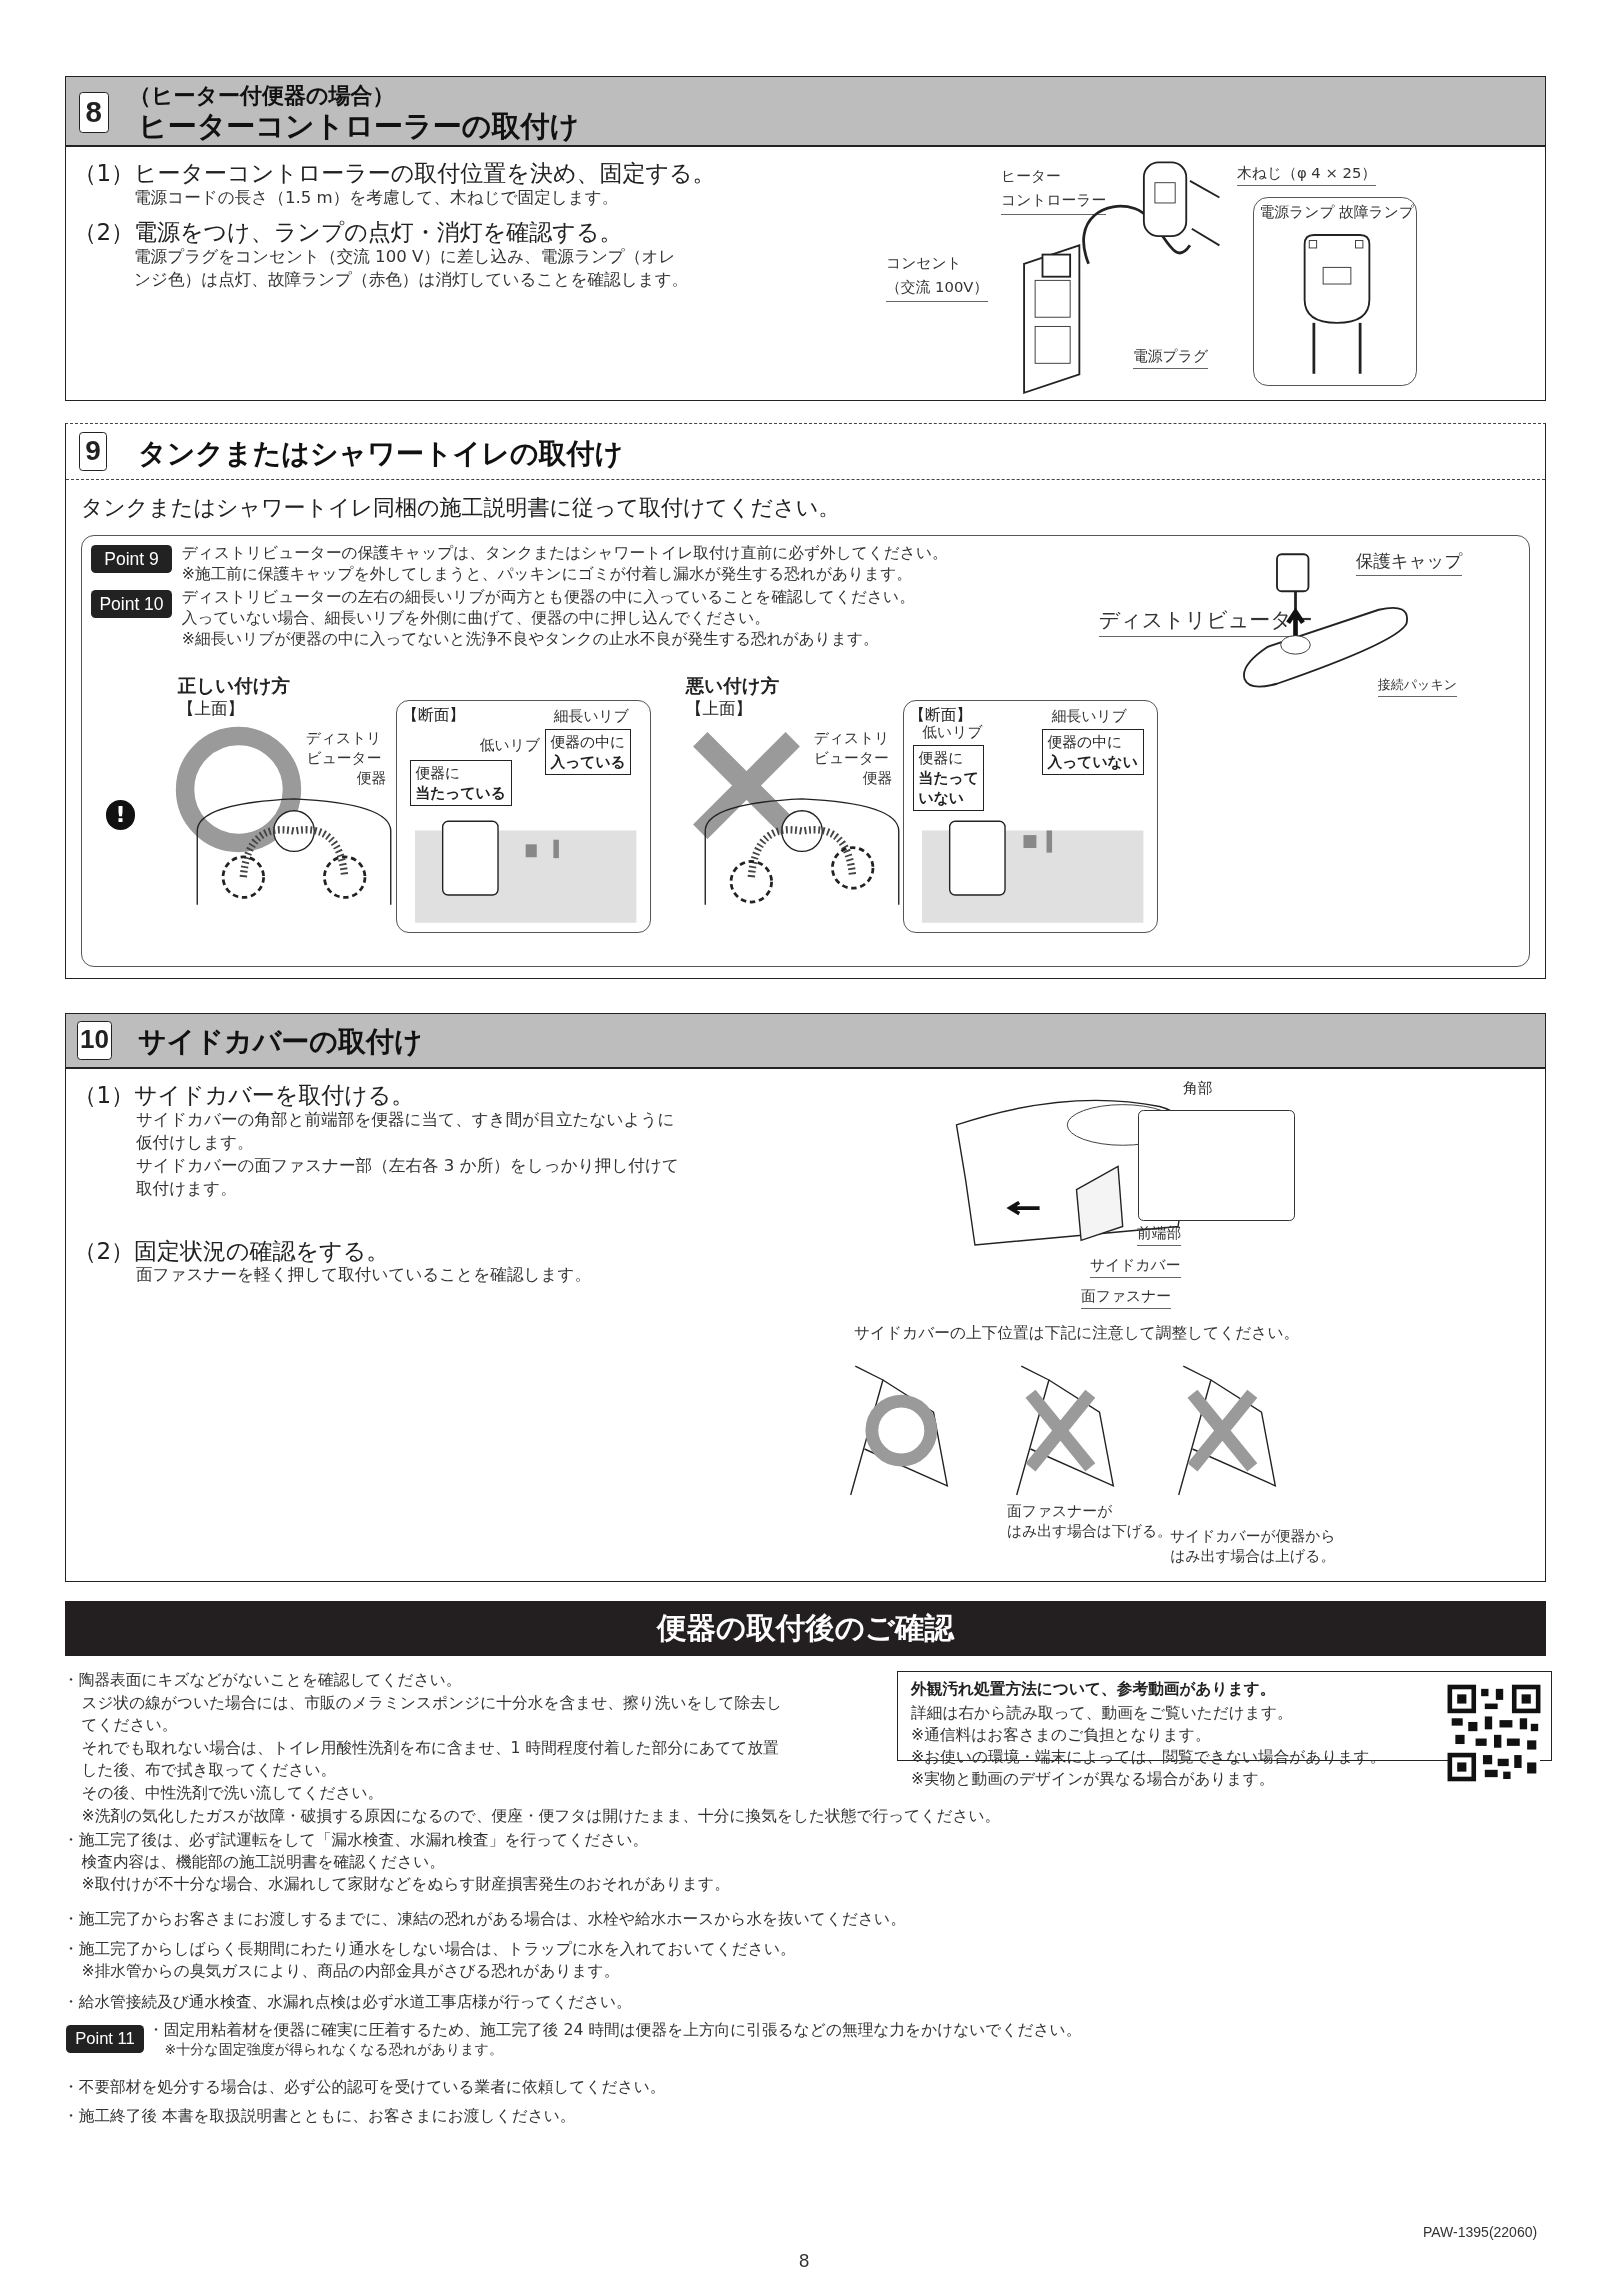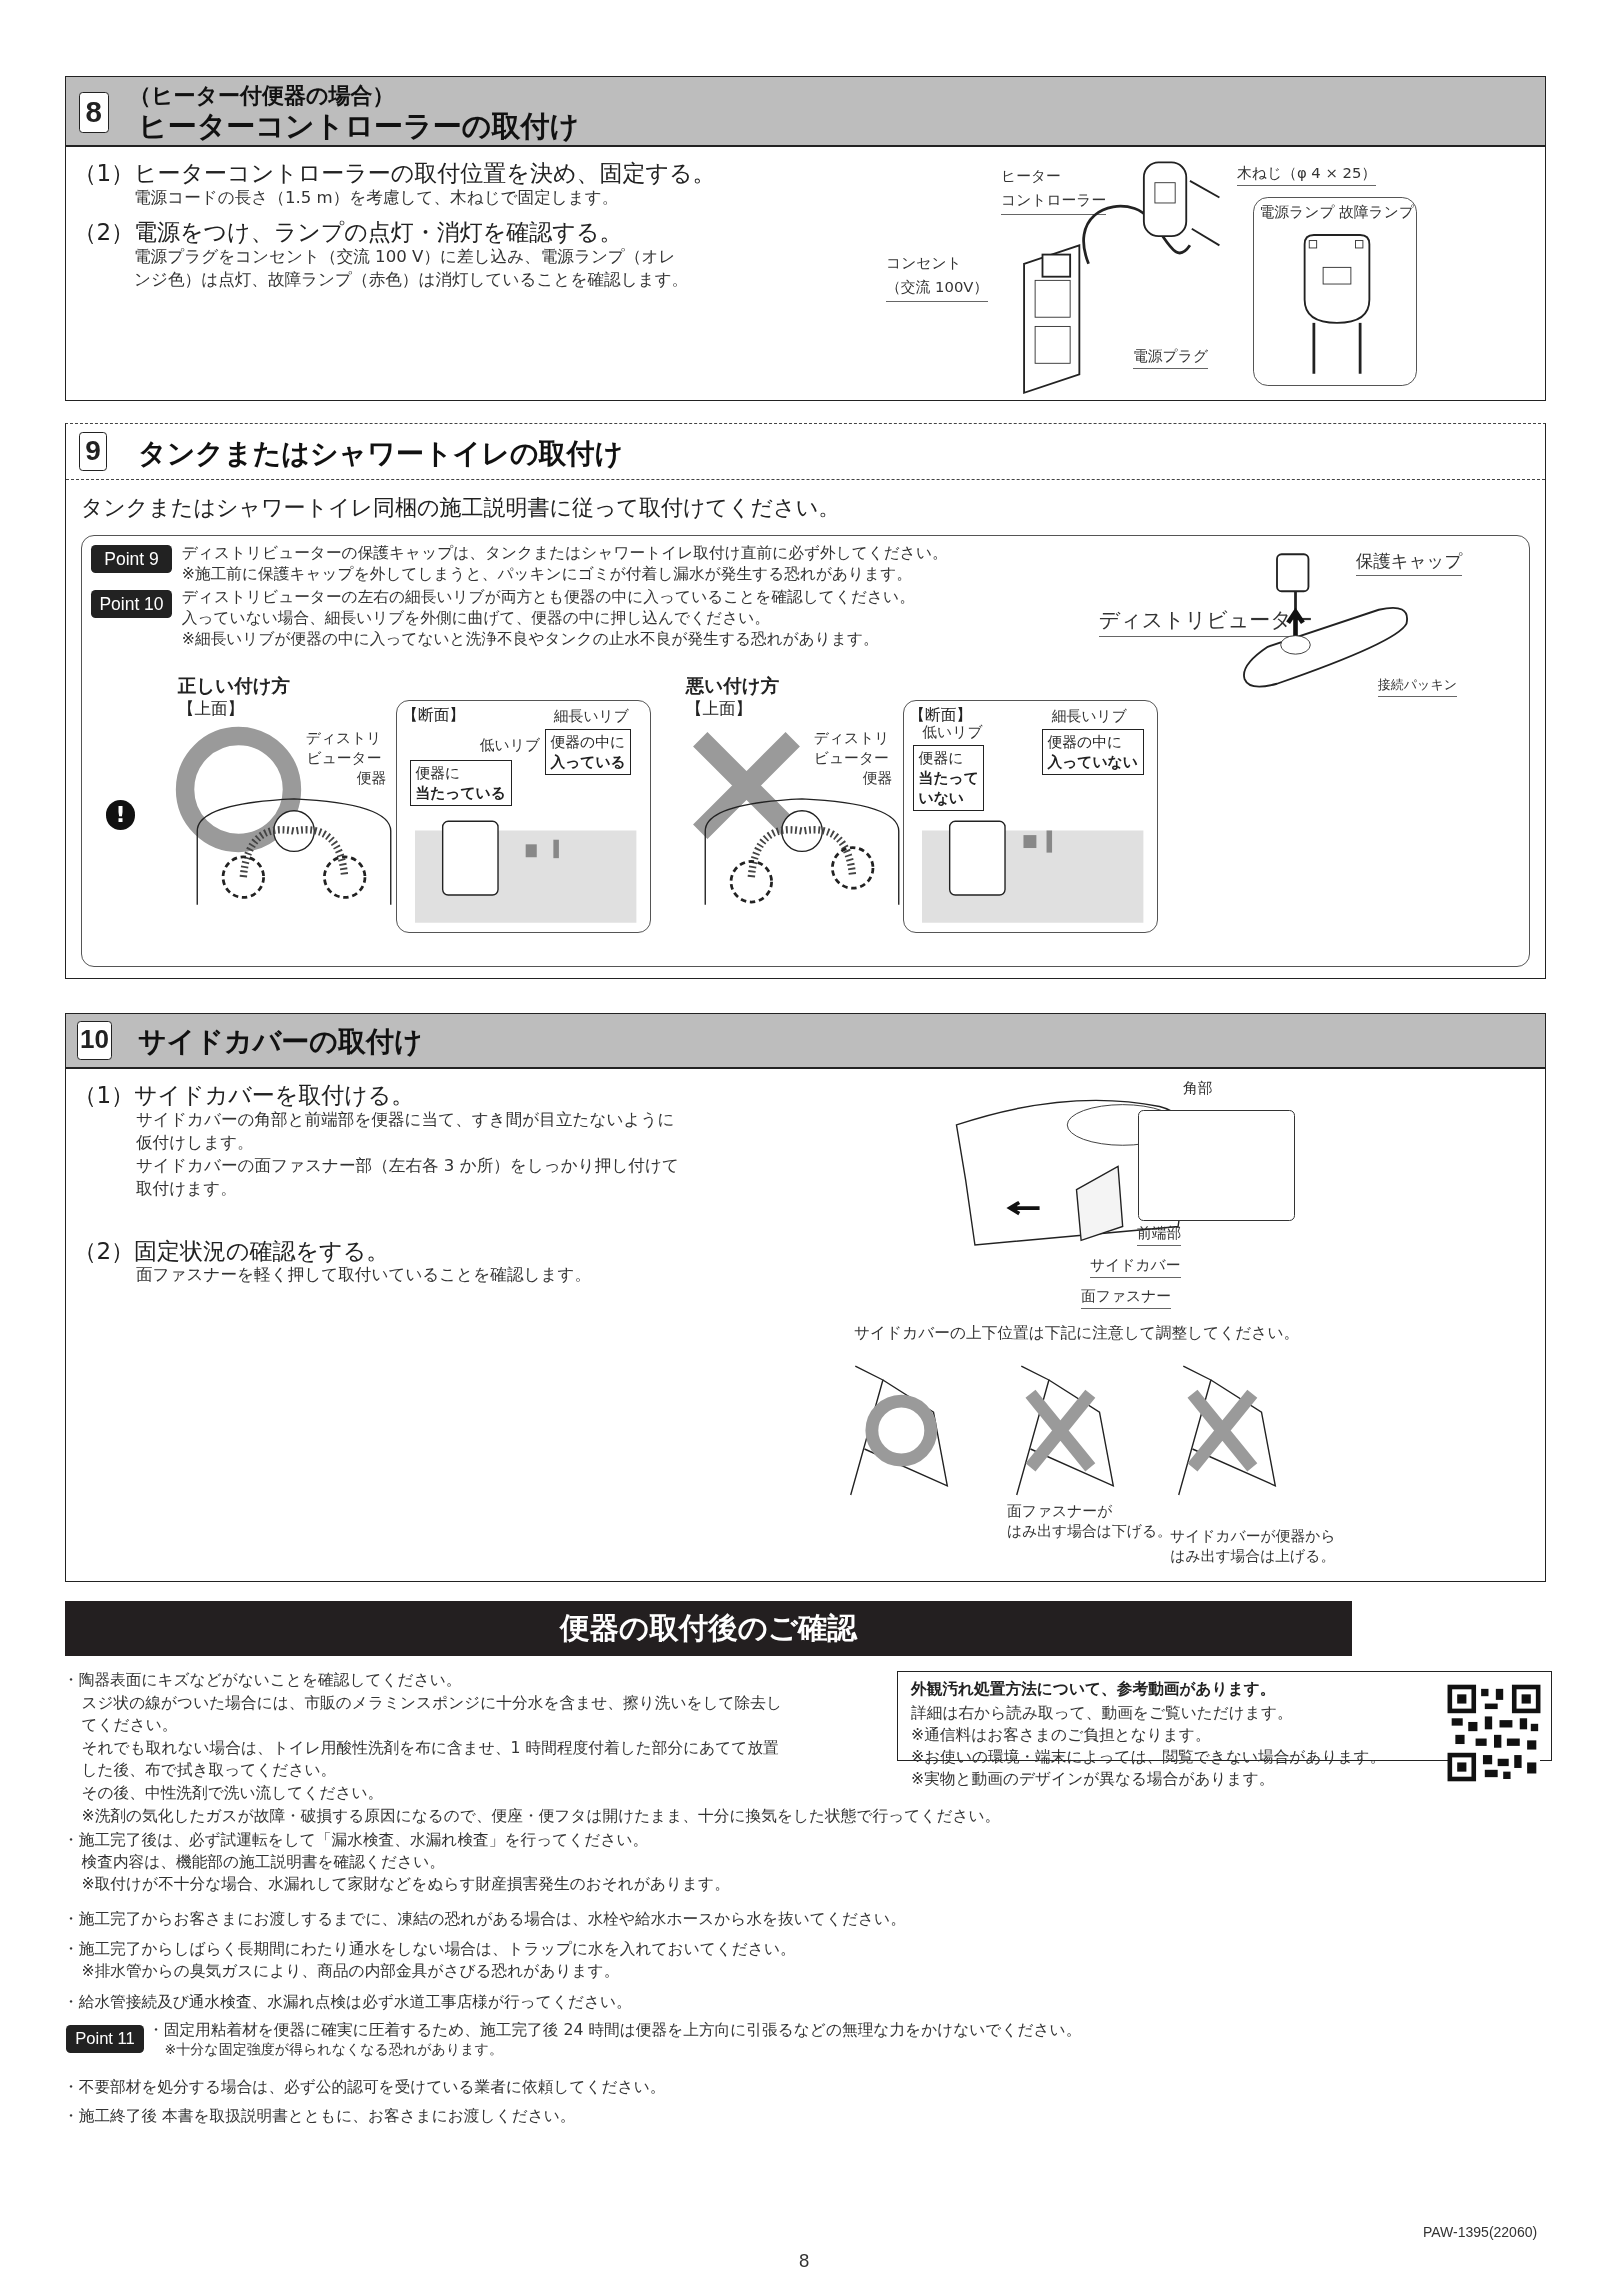--- a/index.html
+++ b/index.html
@@ -238,21 +238,21 @@
       <path d="M40 25 L95 60 L110 140 L20 100" fill="none" stroke="#222" stroke-width="1.5"></path>
       <path d="M20 40 L85 120 M85 40 L20 120" stroke="#9a9a9a" stroke-width="14"></path>
     </svg>
     <div class="lbl" style="left:1104px;top:512px;line-height:20px;text-align:center;">
       <div>サイドカバーが便器から</div>
       <div>はみ出す場合は上げる。</div>
     </div>
   </div>
 </div>
 
-<div class="abs" style="left:65px;top:1601px;width:1287px;height:55px;background:#231f20;color:#fff;text-align:center;font-size:29.5px;font-weight:bold;line-height:55px;">
+<div class="abs" style="left:65px;top:1601px;width:1481px;height:55px;background:#231f20;color:#fff;text-align:center;font-size:29.5px;font-weight:bold;line-height:55px;">
   <span>便器の取付後のご確認</span>
 </div>
 
 <div class="bullet-line" style="left:63px;top:1669px;line-height:22.6px;">
   <div>・<span>陶器表面にキズなどがないことを確認してください。</span></div>
   <div style="padding-left:18.5px;">スジ状の線がついた場合には、市販のメラミンスポンジに十分水を含ませ、擦り洗いをして除去し</div>
   <div style="padding-left:18.5px;">てください。</div>
   <div style="padding-left:18.5px;">それでも取れない場合は、トイレ用酸性洗剤を布に含ませ、1 時間程度付着した部分にあてて放置</div>
   <div style="padding-left:18.5px;">した後、布で拭き取ってください。</div>
   <div style="padding-left:18.5px;">その後、中性洗剤で洗い流してください。</div>

